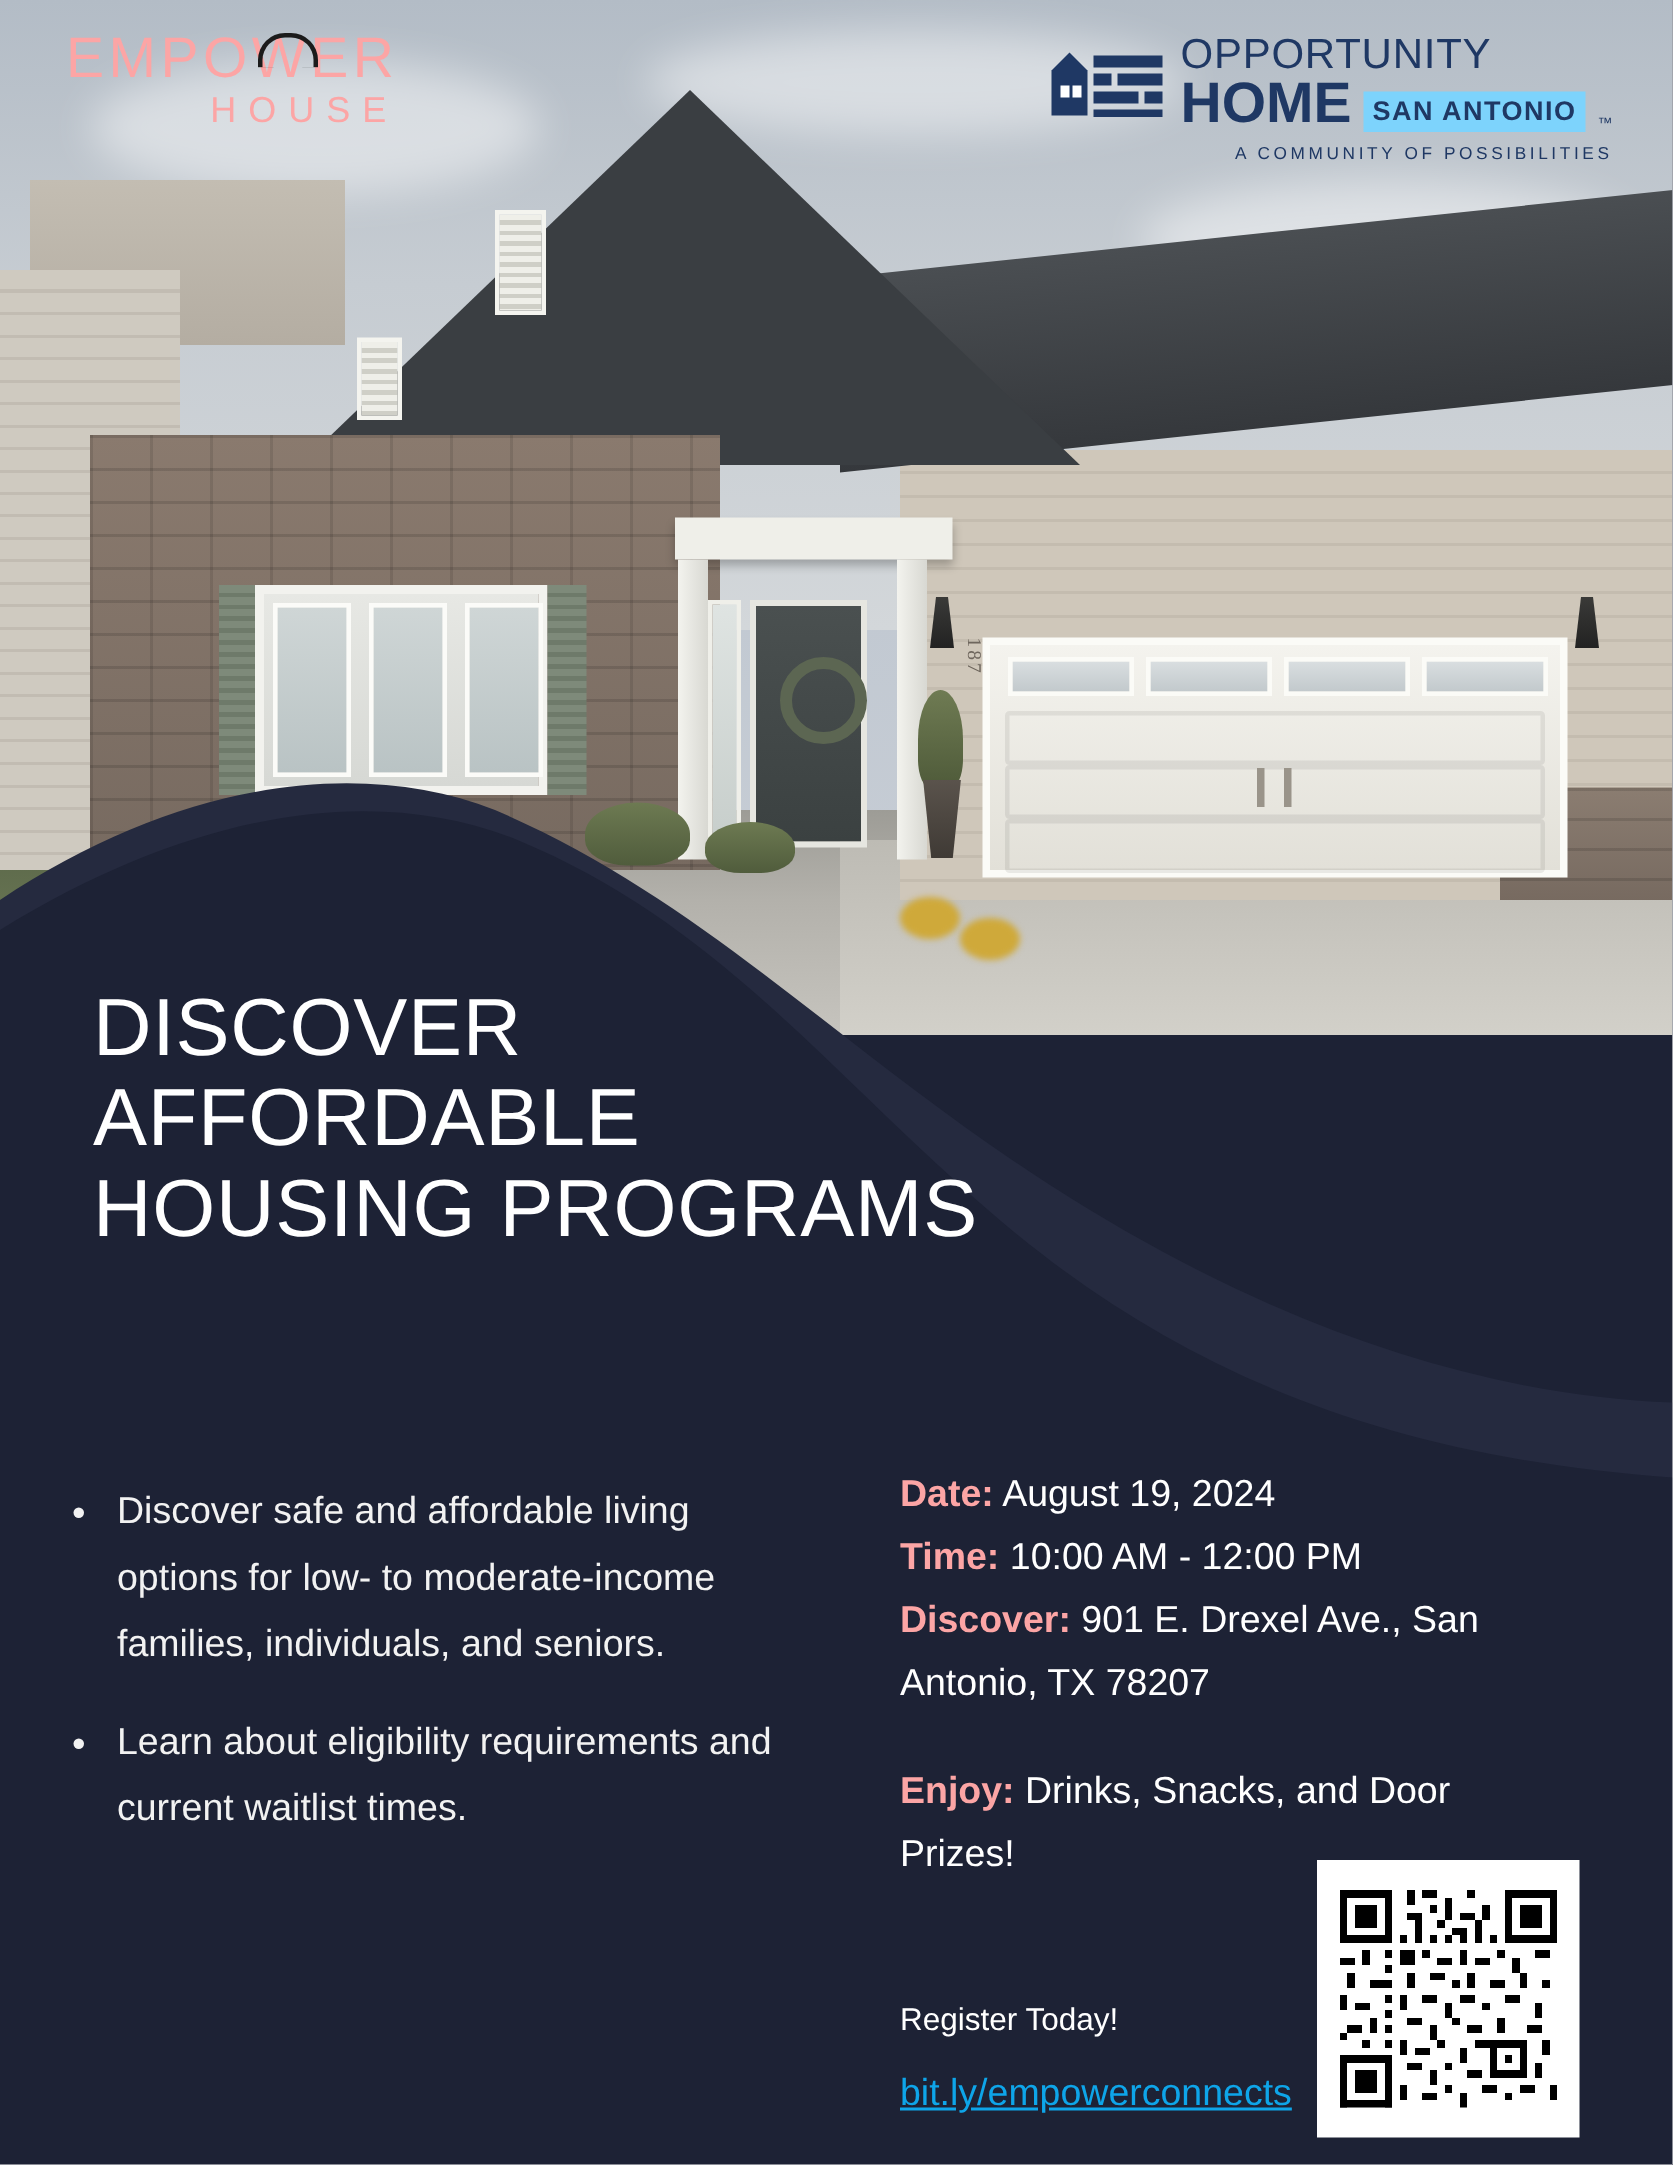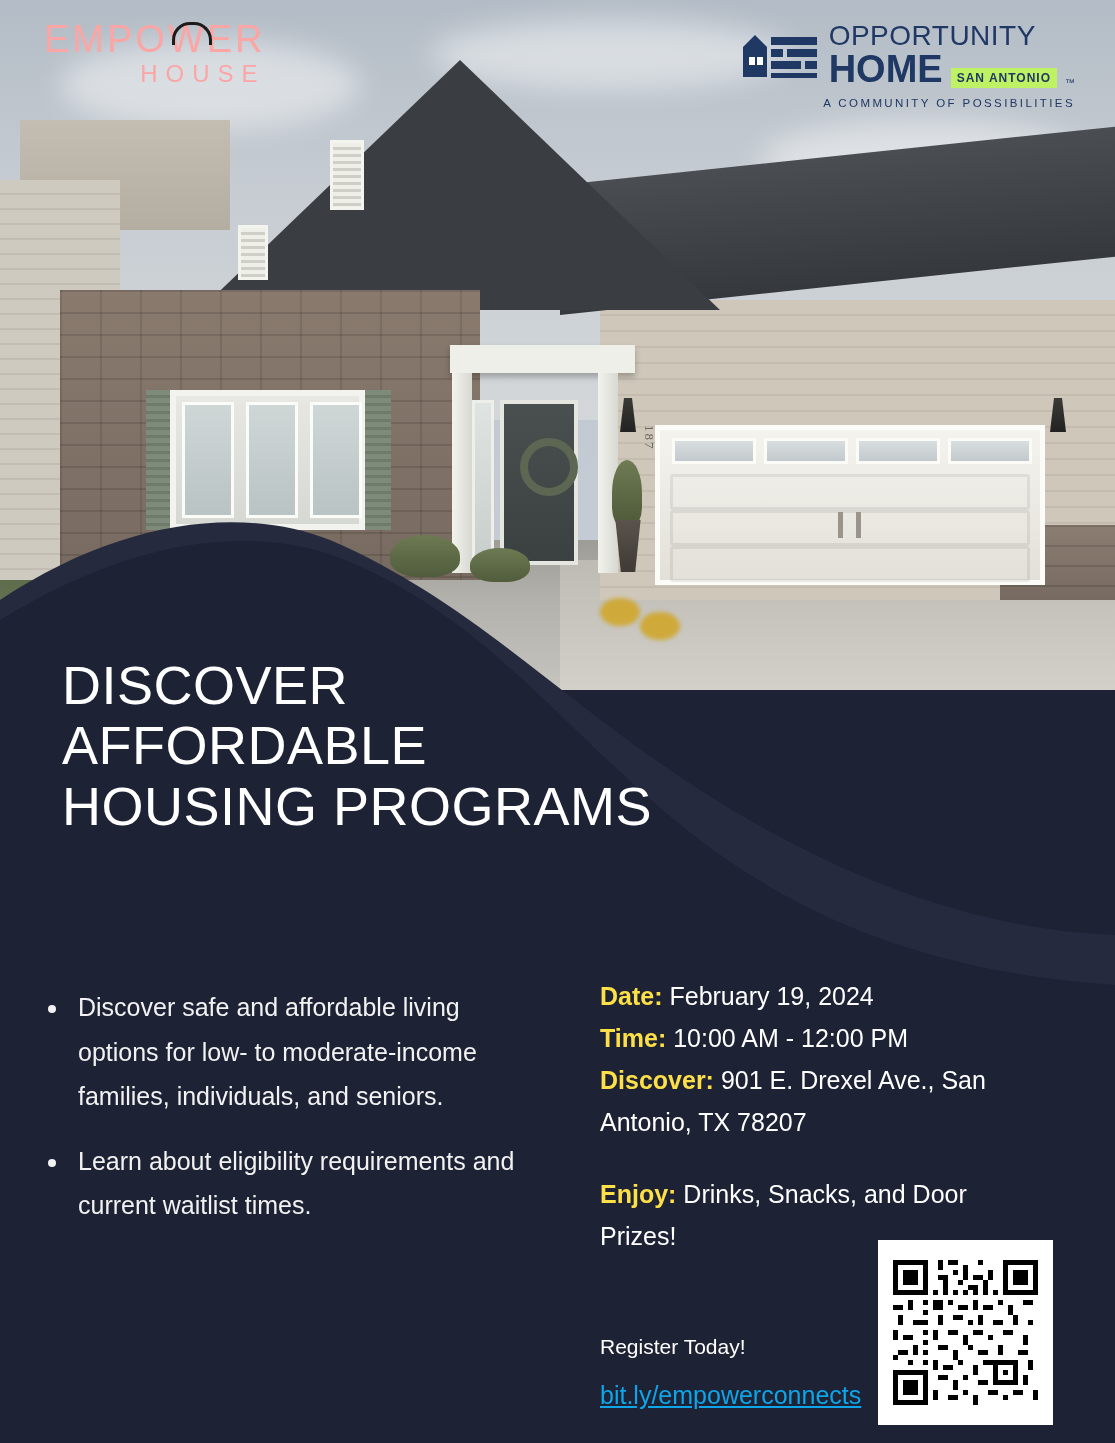--- a/index.html
+++ b/index.html
@@ -239,22 +239,22 @@
   .oh-text { text-align: left; }
   .oh-opportunity {
     font-size: 28px; letter-spacing: 0.5px; color: #1f3864; line-height: 1;
     font-weight: 400;
   }
   .oh-home-row { display: flex; align-items: flex-end; gap: 8px; }
   .oh-home {
     font-size: 38px; color: #1f3864; font-weight: 700; line-height: 1;
   }
   .oh-sa {
-    font-size: 12px; color: #1f3864; letter-spacing: 1px; font-weight: 700;
-    background: #bef264; padding: 3px 6px;
+    font-size: 18px; color: #1f3864; letter-spacing: 1px; font-weight: 700;
+    background: #7dd3fc; padding: 3px 6px;
   }
   .oh-tm { font-size: 10px; color: #1f3864; vertical-align: super; }
   .oh-tag {
     margin-top: 9px; font-size: 11.5px; letter-spacing: 2.4px; color: #1f3864;
   }
 
   
   .dark-panel {
     position: absolute; left: 0; top: 0; width: 1115px; height: 1443px;
     z-index: 5; pointer-events: none;
@@ -271,21 +271,21 @@
     left: 70px; top: 965px; width: 470px;
     color: #f2f2f2; font-size: 25px; line-height: 1.78;
     padding-left: 0; margin: 0;
   }
   .bullets li { margin-bottom: 16px; padding-left: 8px; margin-top: 20px; }
 
   .details {
     left: 600px; top: 975px; width: 440px;
     color: #ffffff; font-size: 25px; line-height: 1.68;
   }
-  .details .k { color: #fde047; font-weight: 700; }
+  .details .k { color: #fca5a5; font-weight: 700; }
   .details .block { margin-bottom: 30px; }
 
   .register {
     left: 600px; top: 1335px; width: 300px;
     color: #ffffff; font-size: 21px; text-align: left;
   }
   .register .link {
     display: inline-block; margin-top: 22px; font-size: 25px;
     text-decoration: underline; color: #0ea5e9;
   }
@@ -403,21 +403,21 @@
 
   <ul class="content bullets">
     <li>Discover safe and affordable living options for low- to moderate-income families, individuals, and seniors.</li>
     <li>Learn about eligibility requirements and current waitlist times.</li>
   </ul>
 
   <div class="content details">
     <div class="block">
       <div>
         <span class="k">Date:</span>
-        <span>February 19, 2024</span>
+        <span>August 19, 2024</span>
       </div>
       <div>
         <span class="k">Time:</span>
         <span>10:00 AM - 12:00 PM</span>
       </div>
       <div>
         <span class="k">Discover:</span>
         <span>901 E. Drexel Ave., San Antonio, TX 78207</span>
       </div>
     </div>

